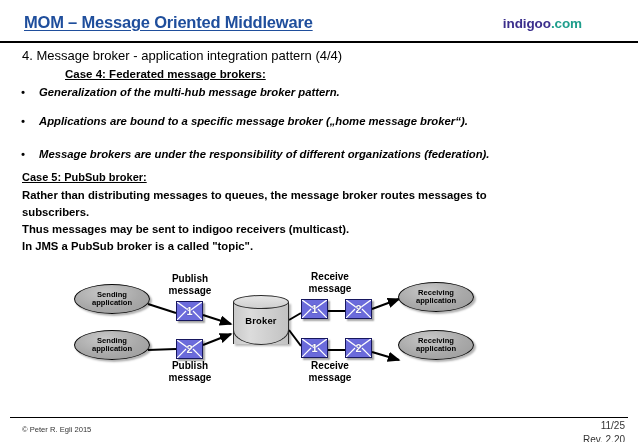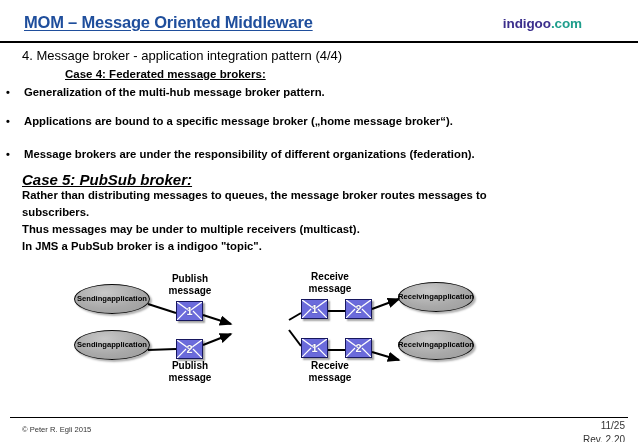--- a/index.html
+++ b/index.html
@@ -63,43 +63,43 @@
     position: absolute;
     left: 22px; top: 24px;
     font-size: 11.5px; font-weight: bold;
     text-decoration: underline;
     text-underline-offset: 1px;
     white-space: nowrap;
     margin-left: 43px;
   }
   .bullet-row {
     position: absolute;
-    left: 6px;
+    left: 21px;
     font-size: 11.3px; font-weight: bold;
     white-space: nowrap;
+    font-style: italic;
   }
   .bullet-row .bullet-dot {
     display: inline-block;
     width: 18px;
     font-size: 11px;
     vertical-align: top;
   }
   .bullet-row .bullet-text { display: inline-block; }
   #bullet-0 { top: 42px; }
   #bullet-1 { top: 59px; margin-top: 12px; }
   #bullet-2 { top: 76px; margin-top: 28px; }
 
   #case5-heading {
     position: absolute;
     left: 22px; top: 127px;
-    font-size: 15px; font-weight: bold;
+    font-size: 11px; font-weight: bold;
     text-decoration: underline;
     text-underline-offset: 1px;
     white-space: nowrap;
-    font-style: italic;
   }
   .para-line {
     position: absolute;
     left: 22px;
     font-size: 11.3px; font-weight: bold;
     white-space: nowrap;
   }
   #para-0 { top: 145px; text-align: center; }
   #para-1 { top: 162px; }
   #para-2 { top: 179px; }
@@ -113,21 +113,21 @@
   }
 
   .ellipse-node {
     position: absolute;
     width: 76px; height: 30px;
     border-radius: 50%;
     border: 1.6px solid #0a0a0a;
     background: radial-gradient(ellipse at 40% 28%, #c8c8c8 0%, #a9a9a9 55%, #9a9a9a 100%);
     box-shadow: 2px 2px 2px rgba(0,0,0,0.30);
     display: flex;
-    flex-direction: row;
+    flex-direction: column;
     align-items: center;
     justify-content: center;
     font-size: 7.6px;
     font-weight: bold;
     line-height: 1.12;
     color: #000;
     text-align: center;
   }
   #send-app-1 { left: 74px; top: 16px; }
   #send-app-2 { left: 74px; top: 62px; }
@@ -263,22 +263,22 @@
     <span class="bullet-dot">•</span><span class="bullet-text">Applications are bound to a specific message broker („home message broker“).</span>
   </div>
   <div class="bullet-row" id="bullet-2">
     <span class="bullet-dot">•</span><span class="bullet-text">Message brokers are under the responsibility of different organizations (federation).</span>
   </div>
 
   <div id="case5-heading">Case 5: PubSub broker:</div>
 
   <div class="para-line" id="para-0">Rather than distributing messages to queues, the message broker routes messages to</div>
   <div class="para-line" id="para-1">subscribers.</div>
-  <div class="para-line" id="para-2">Thus messages may be under to multiple receivers (multicast).</div>
-  <div class="para-line" id="para-3">In JMS a PubSub broker is a indigoo "topic".</div>
+  <div class="para-line" id="para-2">Thus messages may be sent to indigoo receivers (multicast).</div>
+  <div class="para-line" id="para-3">In JMS a PubSub broker is a called "topic".</div>
 </div>
 
 <div id="diagram">
 
   <svg id="diagram-lines" viewBox="0 0 638 130">
     <defs>
       <marker id="arrowhead" markerWidth="7" markerHeight="7" refX="5.6" refY="2.6" orient="auto">
         <polygon points="0,0 6.4,2.6 0,5.2" fill="#000"></polygon>
       </marker>
     </defs>
@@ -311,20 +311,26 @@
 
   <div class="ellipse-node" id="recv-app-1">
     <span>Receiving</span>
     <span>application</span>
   </div>
   <div class="ellipse-node" id="recv-app-2">
     <span>Receiving</span>
     <span>application</span>
   </div>
 
+  <div id="broker">
+    <div id="broker-body"></div>
+    <div id="broker-bottom"></div>
+    <div id="broker-top"></div>
+    <div id="broker-label">Broker</div>
+  </div>
 
   <div class="envelope" id="env-pub-1">
     <svg width="25" height="18" viewBox="0 0 25 18">
         <polyline points="0,0 12.5,9 25,0" fill="none" stroke="#ffffff" stroke-width="1.4"></polyline>
         <line x1="0" y1="18" x2="9" y2="9" stroke="#ffffff" stroke-width="1.2"></line>
         <line x1="25" y1="18" x2="16" y2="9" stroke="#ffffff" stroke-width="1.2"></line>
       </svg>
     <span class="env-num">1</span>
   </div>
   <div class="envelope" id="env-pub-2">

